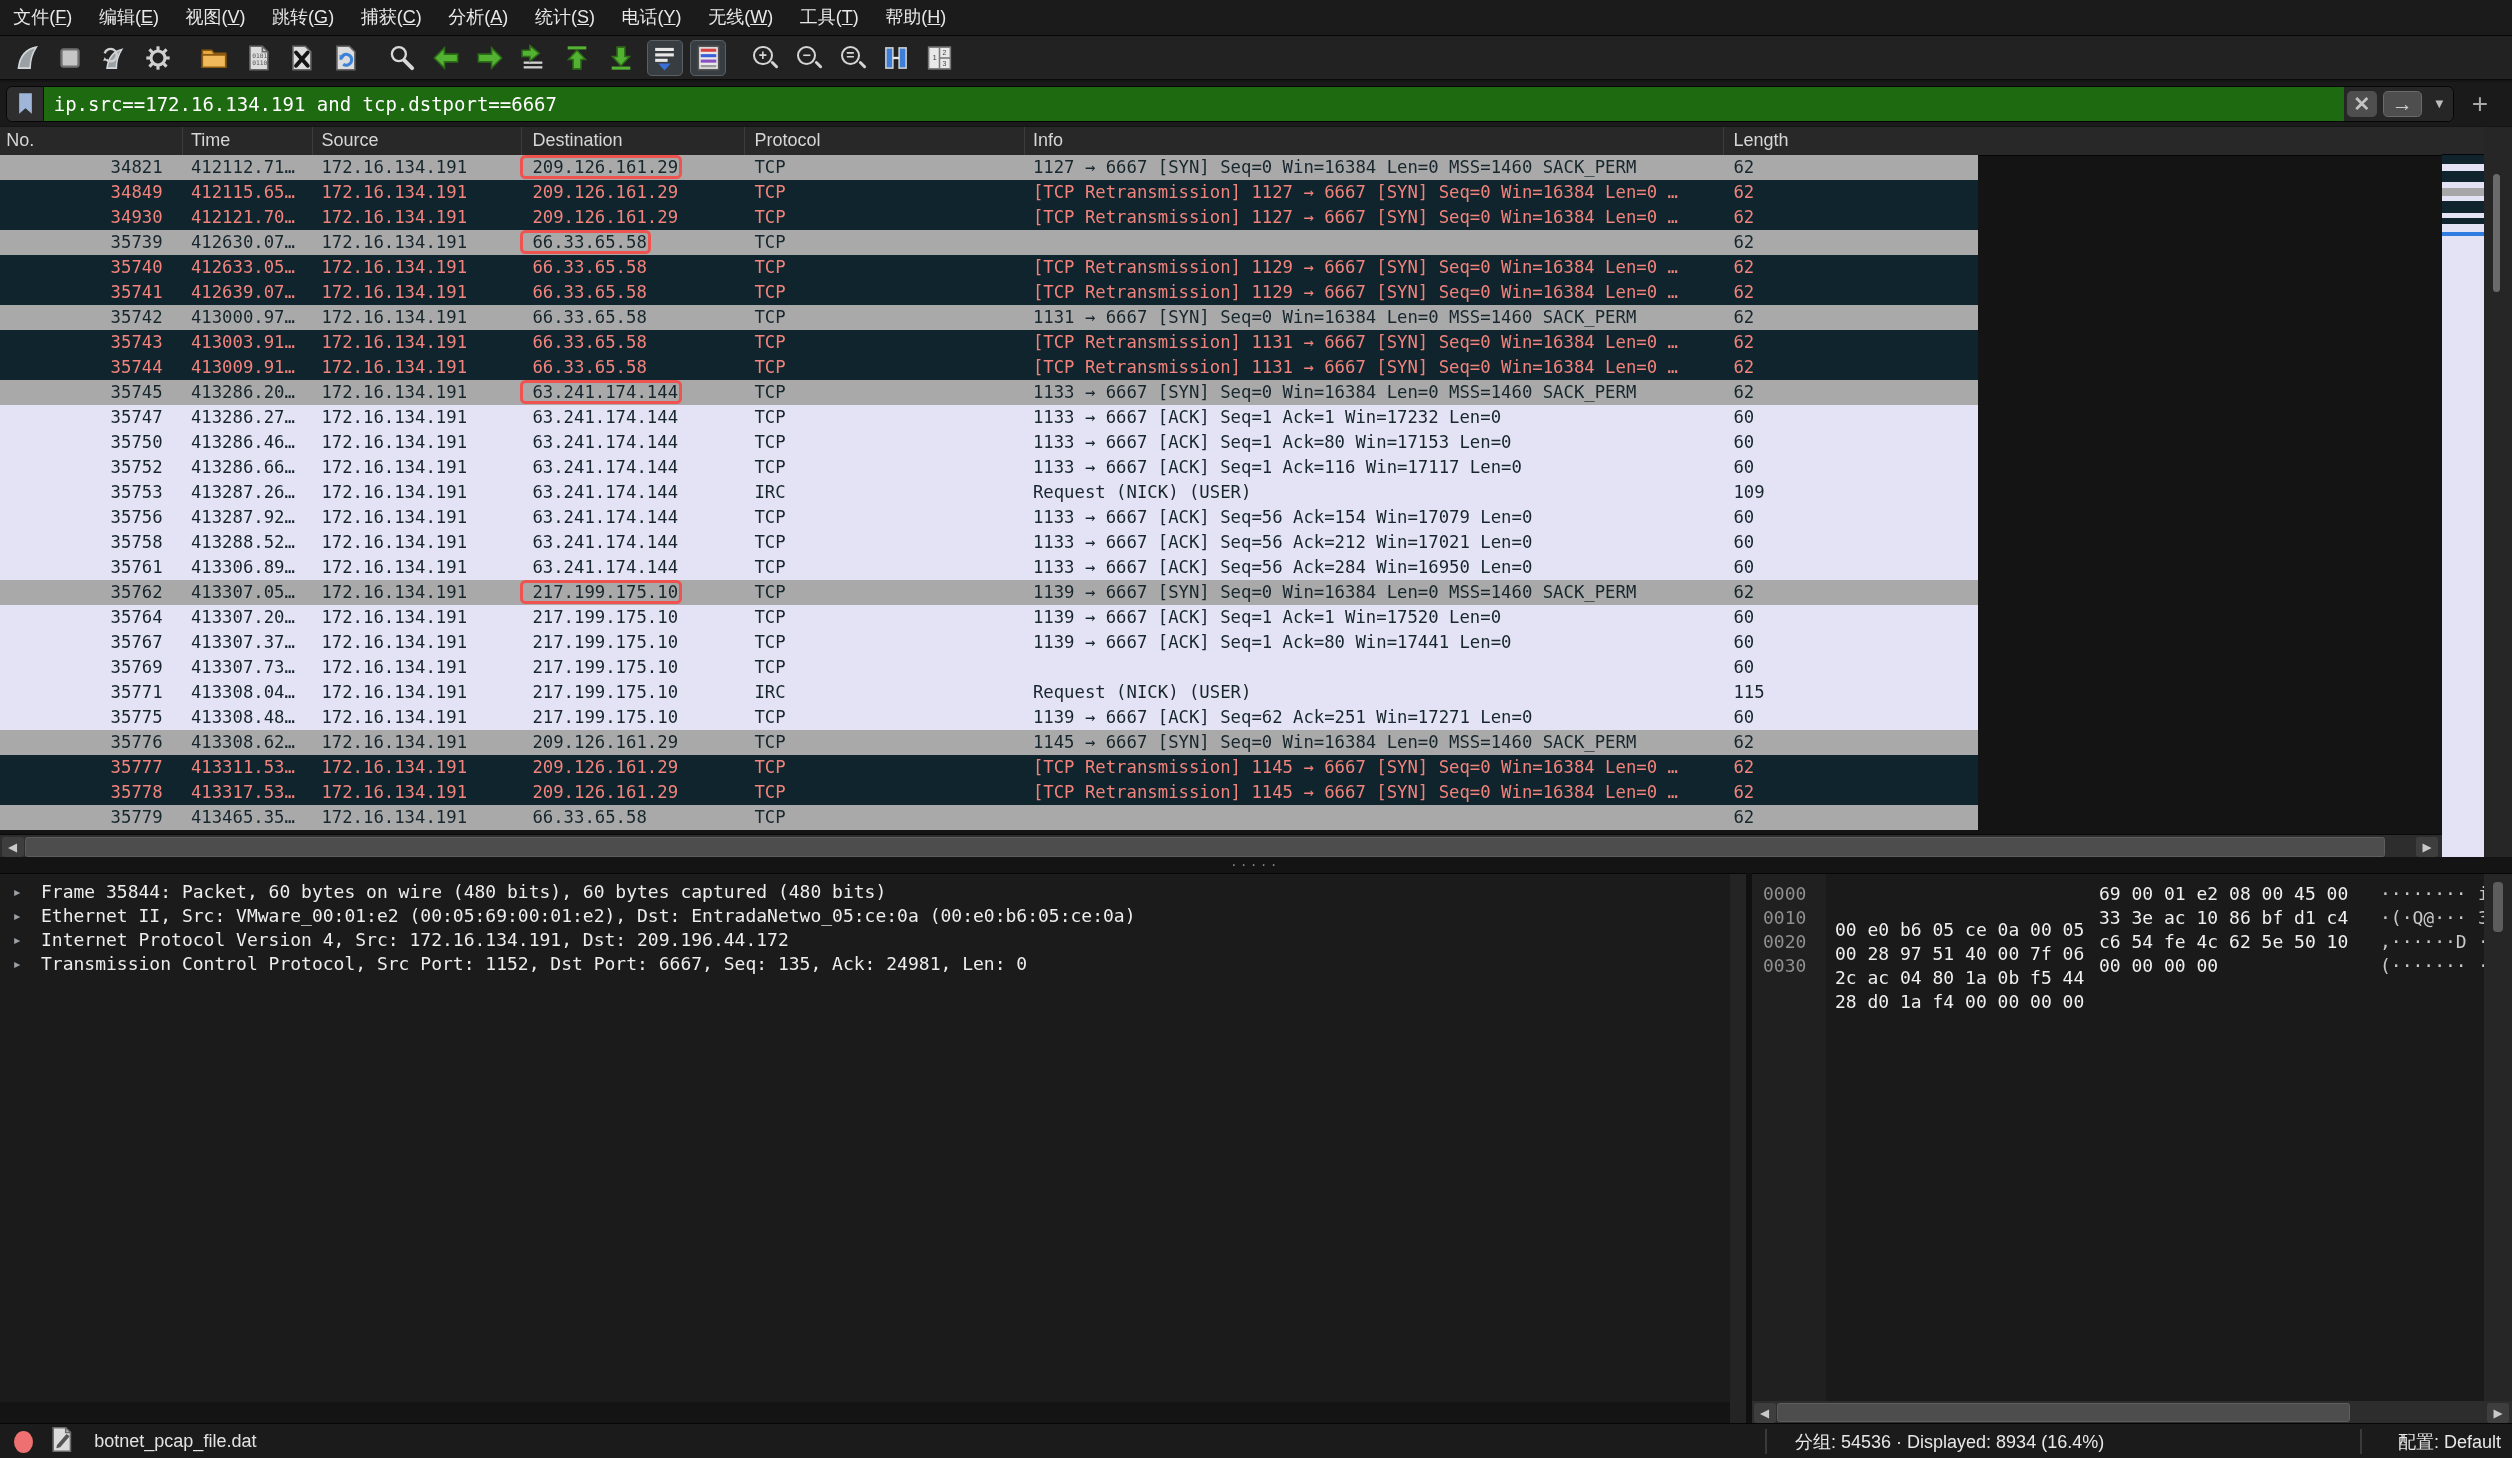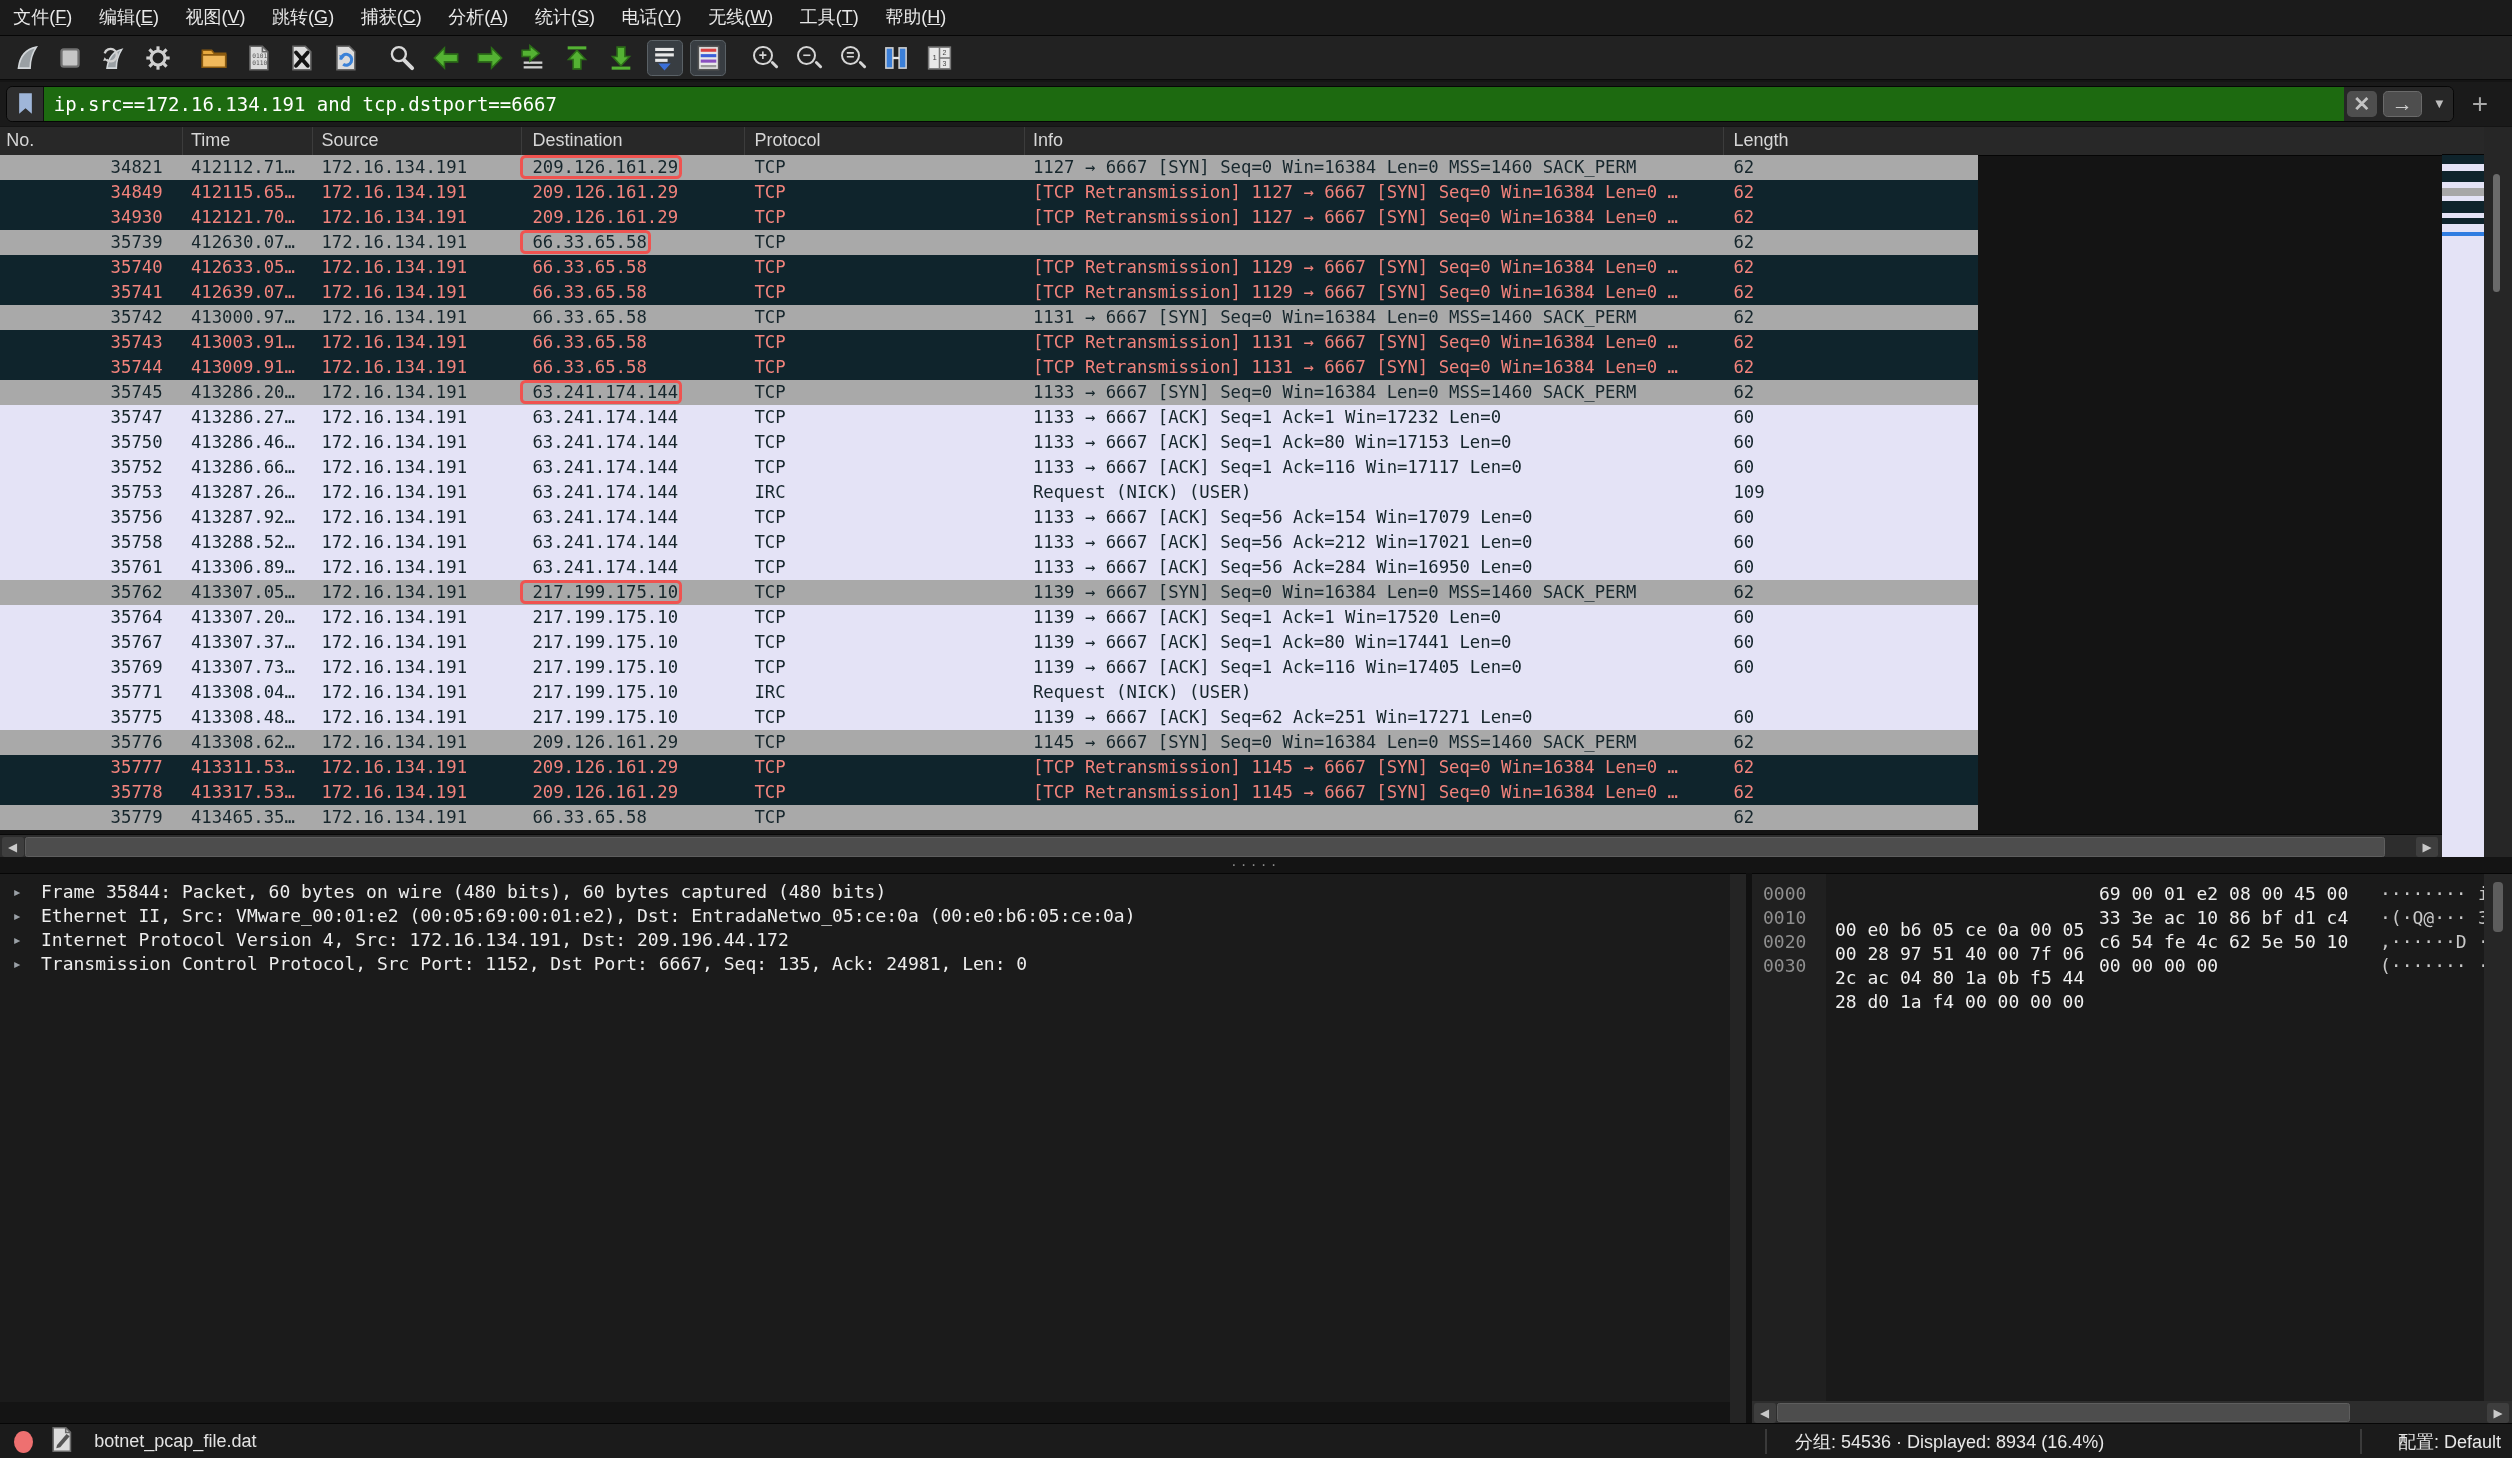--- a/index.html
+++ b/index.html
@@ -537,30 +537,30 @@
         <div class="pcell c-proto">TCP</div>
         <div class="pcell c-info">1139 → 6667 [ACK] Seq=1 Ack=80 Win=17441 Len=0</div>
         <div class="pcell c-len">60</div>
       </div>
       <div class="prow normal">
         <div class="pcell c-no">35769</div>
         <div class="pcell c-time">413307.73…</div>
         <div class="pcell c-src">172.16.134.191</div>
         <div class="pcell c-dst">217.199.175.10</div>
         <div class="pcell c-proto">TCP</div>
-        <div class="pcell c-info">1139 → 6667 [ACK] Seq=1 Ack=116 Win=17405 Len=0</div>
         <div class="pcell c-len">60</div>
       </div>
       <div class="prow normal">
         <div class="pcell c-no">35771</div>
         <div class="pcell c-time">413308.04…</div>
         <div class="pcell c-src">172.16.134.191</div>
         <div class="pcell c-dst">217.199.175.10</div>
         <div class="pcell c-proto">IRC</div>
         <div class="pcell c-info">Request (NICK) (USER)</div>
+        <div class="pcell c-len">115</div>
       </div>
       <div class="prow normal">
         <div class="pcell c-no">35775</div>
         <div class="pcell c-time">413308.48…</div>
         <div class="pcell c-src">172.16.134.191</div>
         <div class="pcell c-dst">217.199.175.10</div>
         <div class="pcell c-proto">TCP</div>
         <div class="pcell c-info">1139 → 6667 [ACK] Seq=62 Ack=251 Win=17271 Len=0</div>
         <div class="pcell c-len">60</div>
       </div>

